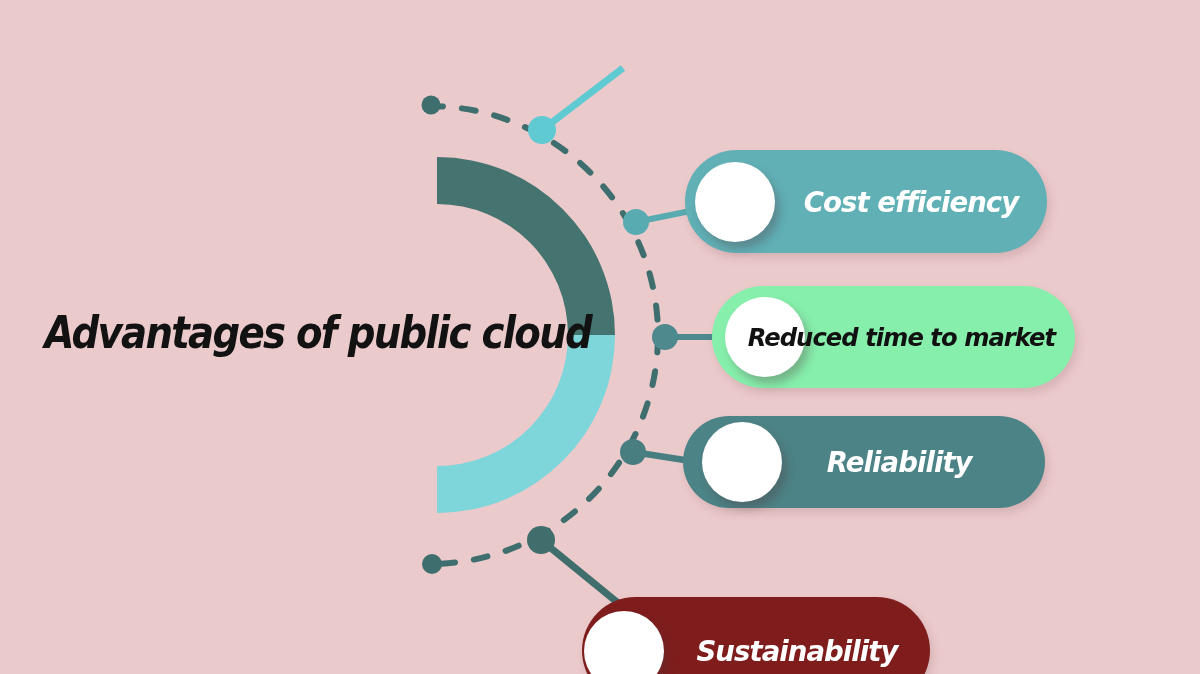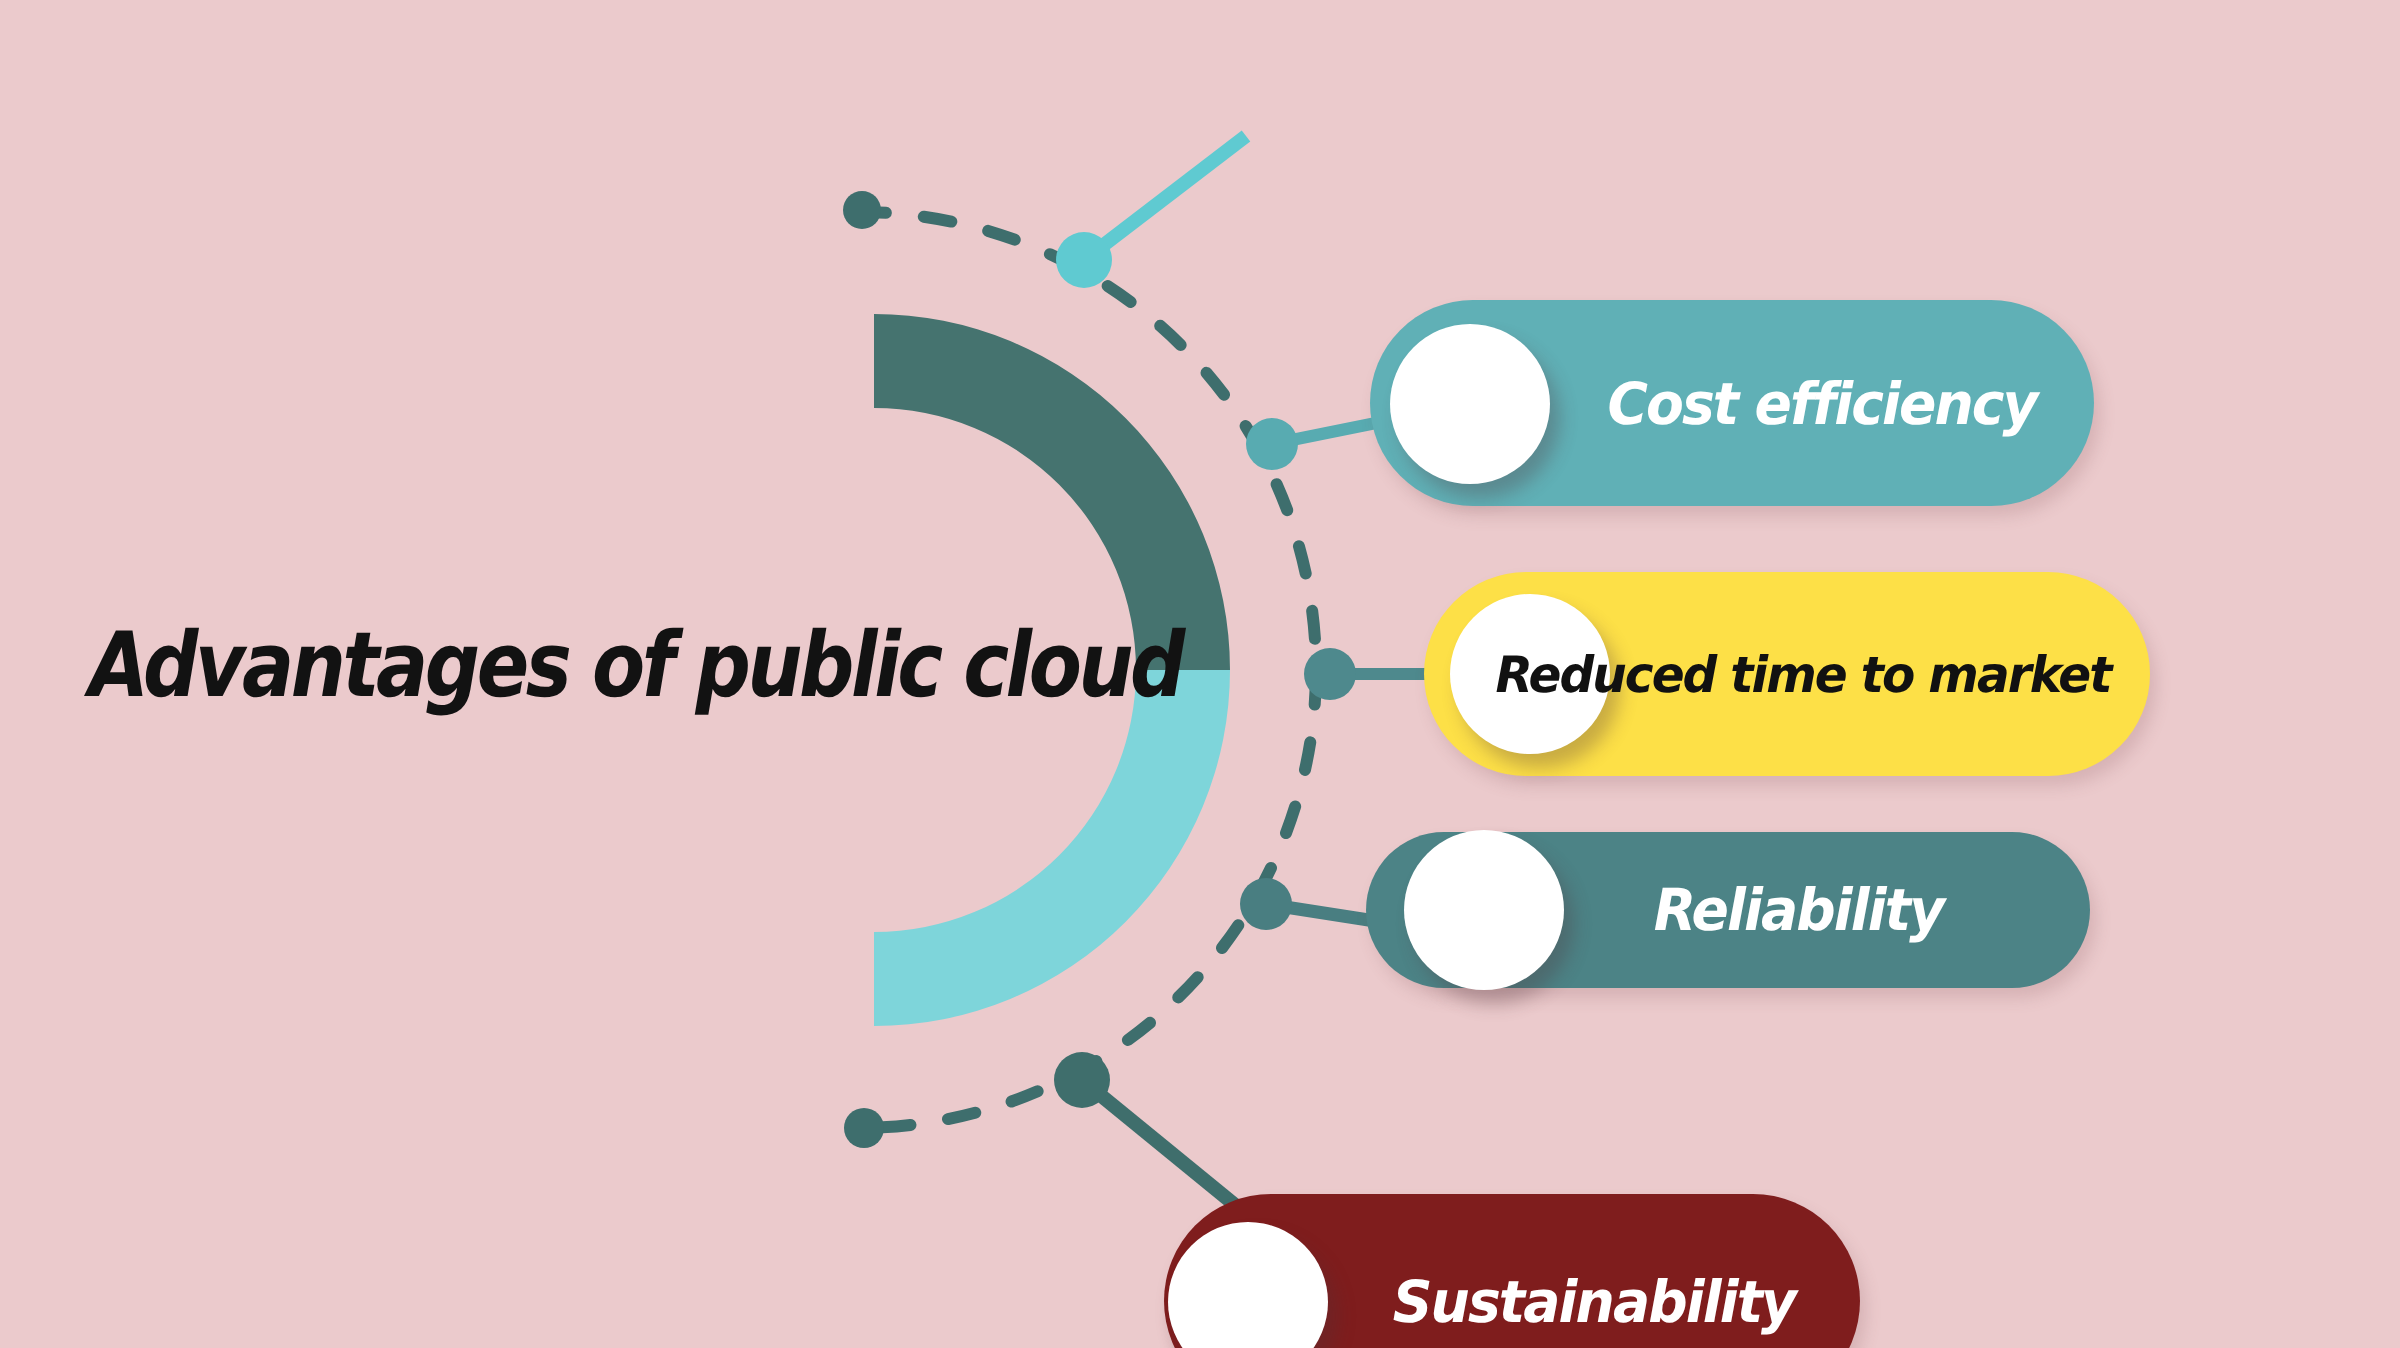--- a/index.html
+++ b/index.html
@@ -36,21 +36,21 @@
     flex:1;text-align:center;
     font-weight:bold;font-style:italic;
     font-size:29px;letter-spacing:-1px;
     white-space:nowrap;
     transform:scaleX(0.95);
   }
   
   .pill-1{left:573px;top:14px;width:360px;height:105px;}
   .pill-2{left:685px;top:150px;width:362px;height:103px;align-items:center;}
   .pill-3{left:712px;top:286px;width:363px;height:102px;}
-  .pill-4{left:683px;top:416px;width:362px;height:78px;}
+  .pill-4{left:683px;top:416px;width:362px;height:92px;}
   .pill-5{left:582px;top:553px;width:348px;height:107px;}
   .pill-1 .pill-circle{margin-left:10px;}
   .pill-2 .pill-circle{margin-left:10px;}
   .pill-3 .pill-circle{margin-left:13px;}
   .pill-4 .pill-circle{margin-left:19px;}
   .pill-5 .pill-circle{margin-left:2px;}
   .pill-1 .pill-label{padding-right:18px;}
   .pill-4 .pill-label{padding-right:30px;}
   .pill-3 .pill-label-overlay{
     position:absolute;inset:0;z-index:2;
@@ -92,21 +92,21 @@
   <div class="title-wrap">
     <div class="title" style="color: rgb(18, 18, 18);">Advantages of public cloud</div>
   </div>
 
 
   <div class="pill pill-2" style="background-color: rgb(96, 176, 182);">
     <div class="pill-circle"></div>
     <div class="pill-label" style="color: rgb(255, 255, 255);">Cost efficiency</div>
   </div>
 
-  <div class="pill pill-3" style="background-color: #fde047;">
+  <div class="pill pill-3" style="background-color: #86efac;">
     <div class="pill-circle"></div>
     <div class="pill-label-overlay" style="color: rgb(17, 17, 17);">Reduced time to market</div>
   </div>
 
   <div class="pill pill-4" style="background-color: rgb(76, 131, 134);">
     <div class="pill-circle"></div>
     <div class="pill-label" style="color: rgb(255, 255, 255);">Reliability</div>
   </div>
 
   <div class="pill pill-5" style="background-color: #7f1d1d; margin-top: 44px;">

